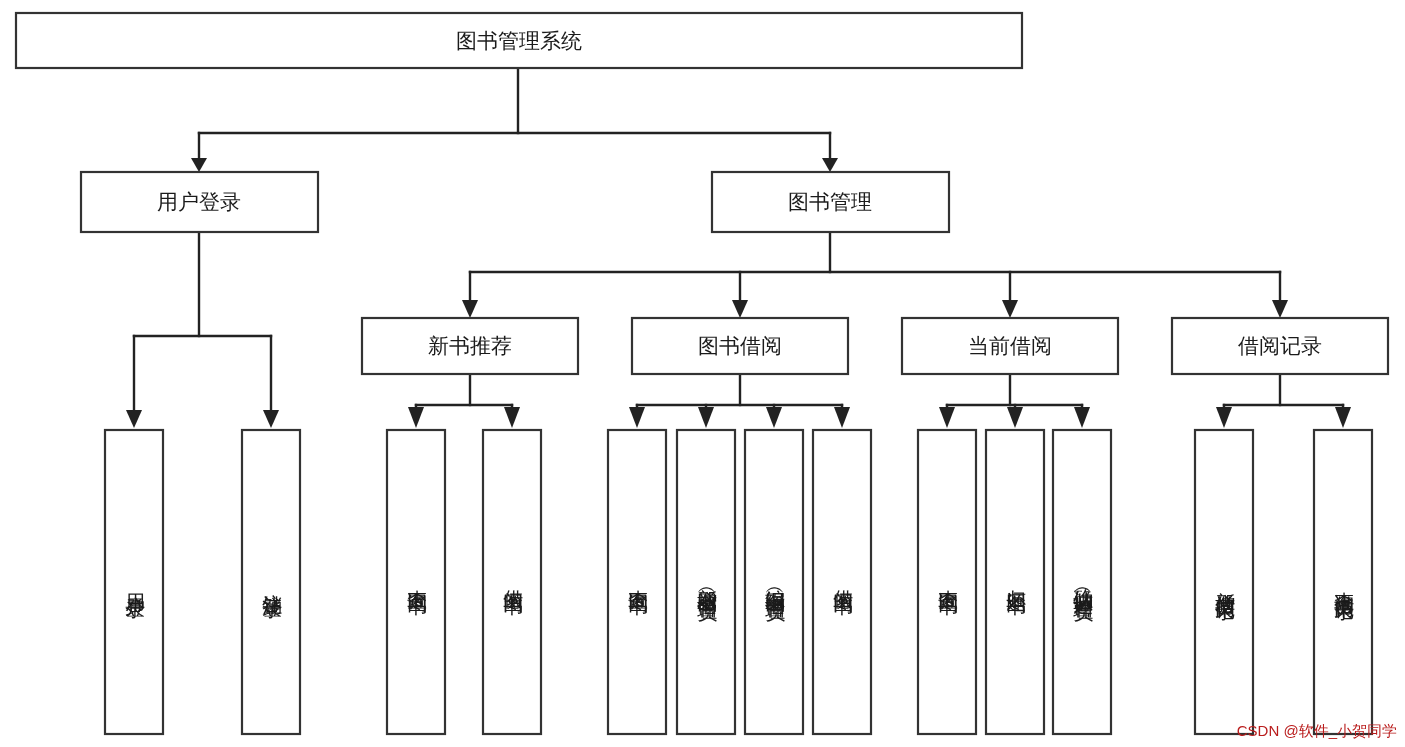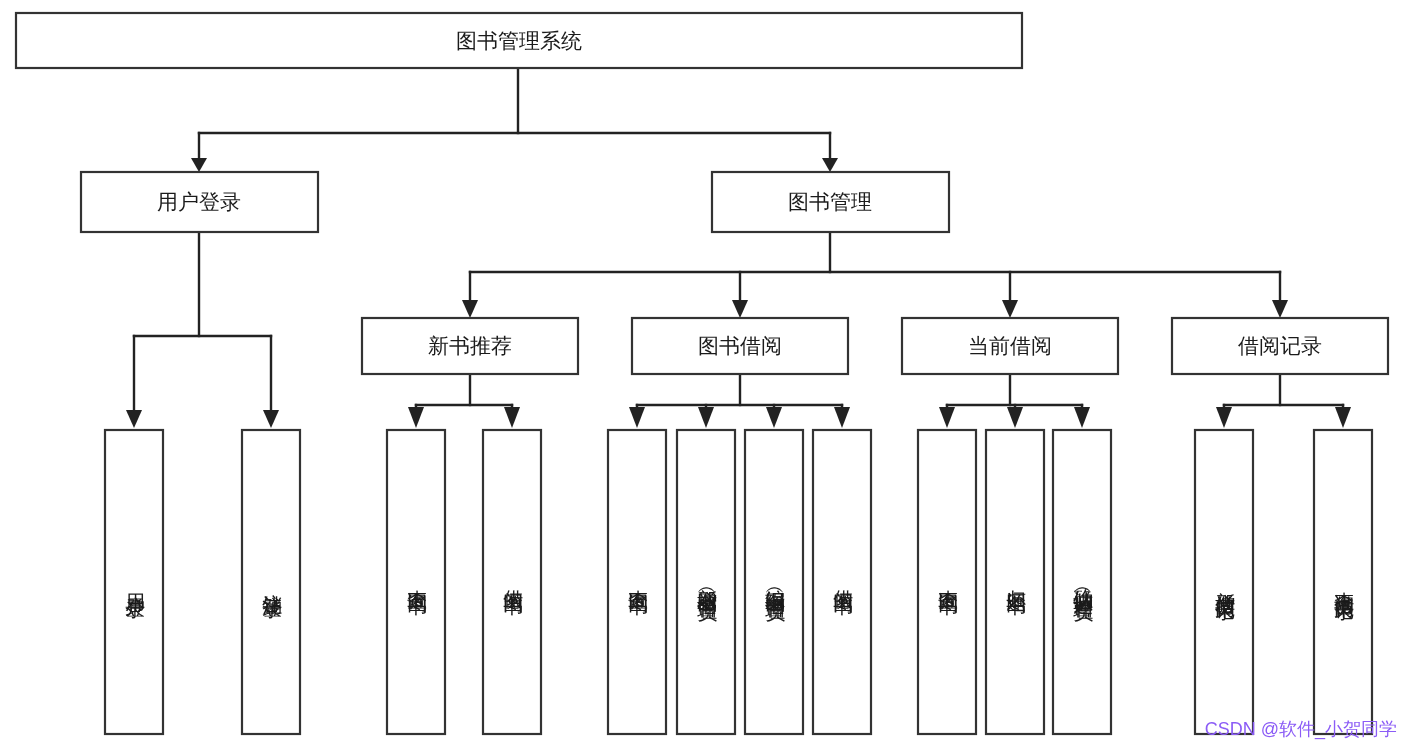--- a/index.html
+++ b/index.html
@@ -53,22 +53,22 @@
     font-size: 20px;
     writing-mode: vertical-rl;
     text-orientation: upright;
     letter-spacing: 2px;
   }
   .watermark {
     position: absolute;
     right: 8px;
     bottom: 6px;
     font-family: "Liberation Sans", "DejaVu Sans", sans-serif;
-    font-size: 18px;
-    color: #8b5cf6;
+    font-size: 15px;
+    color: #b91c1c;
     white-space: nowrap;
     pointer-events: none;
   }
 </style>
 </head>
 <body>
 
 <div id="diagram-root">
 
   <svg class="flow" viewBox="0 0 1405 747" xmlns="http://www.w3.org/2000/svg">

